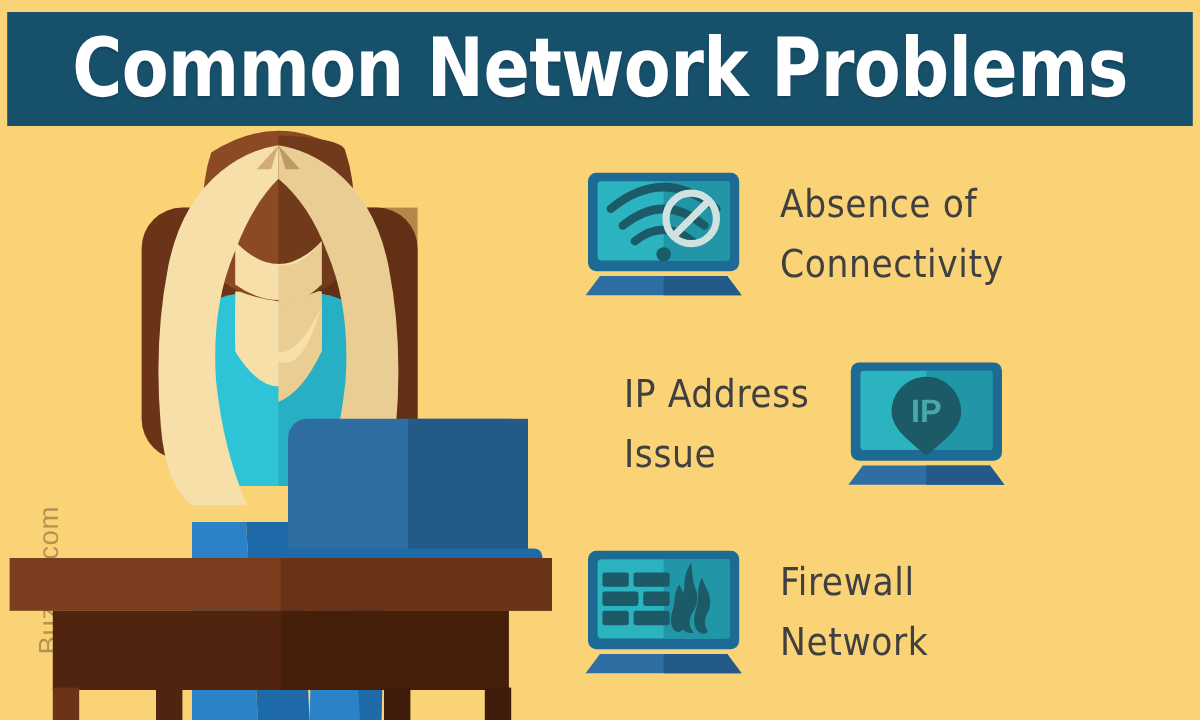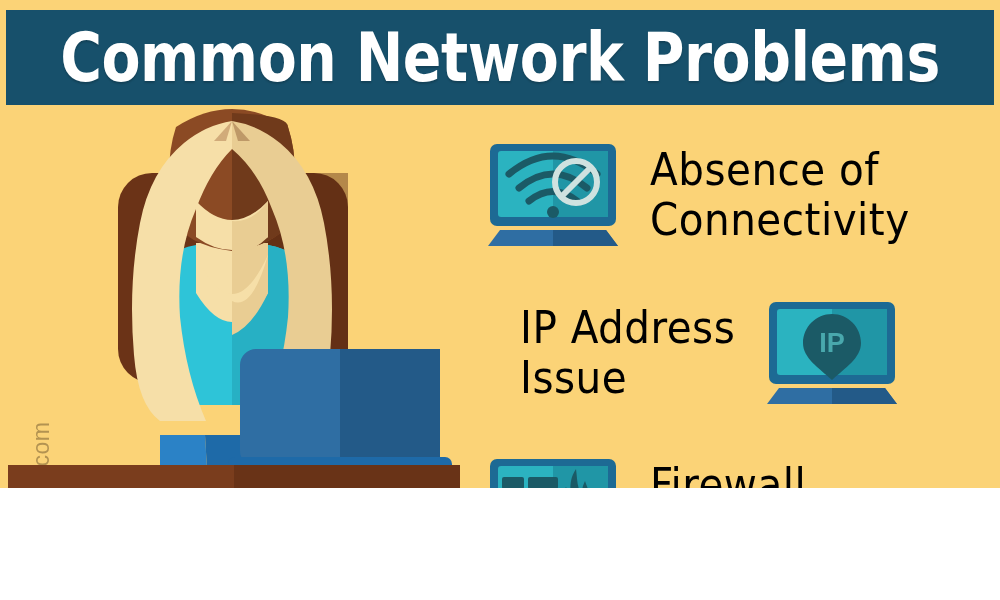--- a/index.html
+++ b/index.html
@@ -3,21 +3,21 @@
 <meta charset="utf-8">
 <style>
   * { margin:0; padding:0; box-sizing:border-box; }
   html, body {
     width:1000px; height:600px;
     font-family:"Liberation Sans", sans-serif;
     overflow:hidden;
   }
   #canvas {
     position:relative;
-    width:1000px; height:488px;
+    width:1000px; height:600px;
     background:#fbd377;
     overflow:hidden;
   }
 
   
   #header-bar {
     position:absolute;
     left:6px; top:10px;
     width:988px; height:95px;
     background:#17506b;
@@ -50,23 +50,23 @@
     text-align:center;
     pointer-events:none;
   }
 
   
   #illustration { position:absolute; left:0; top:105px; width:470px; height:495px; }
 
   
   .problem-row { position:absolute; display:flex; align-items:center; }
   .problem-label {
-    color:#000000;
+    color:#404040;
     font-family:"Liberation Sans Narrow","DejaVu Sans Condensed","Liberation Sans", sans-serif;
-    font-size:45px;
+    font-size:32px;
     line-height:50px;
     letter-spacing:0.5px;
     white-space:pre-line;
   }
   #row-connectivity { left:478px; top:140px; }
   #row-connectivity .problem-label { margin-left:22px; text-align:left; }
   #row-ip { left:520px; top:298px; }
   #row-ip .problem-label { margin-right:22px; }
   #row-firewall { left:478px; top:455px; }
   #row-firewall .problem-label { margin-left:22px; text-align:left; }
@@ -179,16 +179,16 @@
       </g>
       <g fill="#1b5a66">
         <path d="M98 14 C90 26 94 33 91 40 C88 47 84 52 86 61 C88 70 96 74 100 72 C95 66 96 60 100 54 C104 48 104 40 101 34 C99 29 99 21 98 14 Z"></path>
         <path d="M107 26 C102 36 105 42 103 49 C101 56 99 62 102 69 C105 74 110 74 112 71 C108 66 109 60 112 55 C115 49 114 41 111 36 C109 32 108 29 107 26 Z"></path>
         <path d="M88 32 C83 40 85 46 83 52 C81 58 80 64 83 69 C86 73 90 72 91 69 C88 64 89 58 91 53 C93 47 92 40 90 36 Z"></path>
       </g>
       <path d="M22 90 L128 90 L140 106 L10 106 Z" fill="#2f6ea3"></path>
       <path d="M75 90 L128 90 L140 106 L75 106 Z" fill="#235a88"></path>
     </svg>
     <div class="problem-label">Firewall
-Buzzle</div>
+Network</div>
   </div>
 
 </div>
 
 </body></html>

